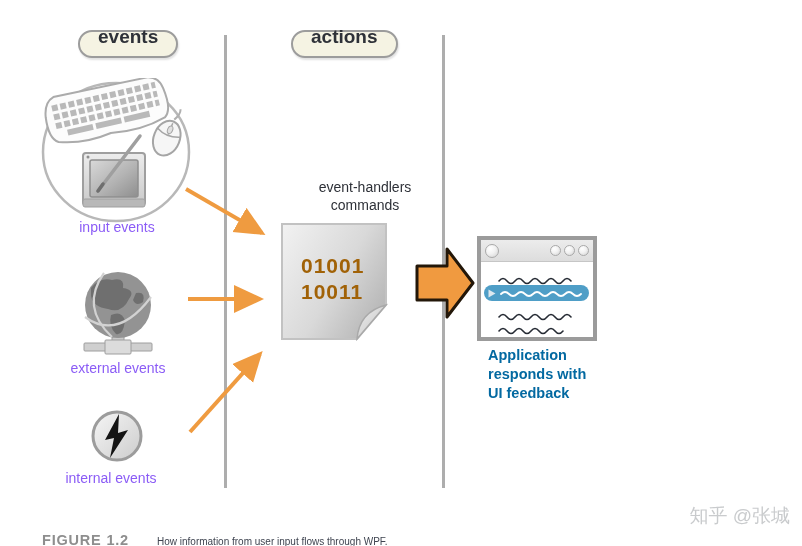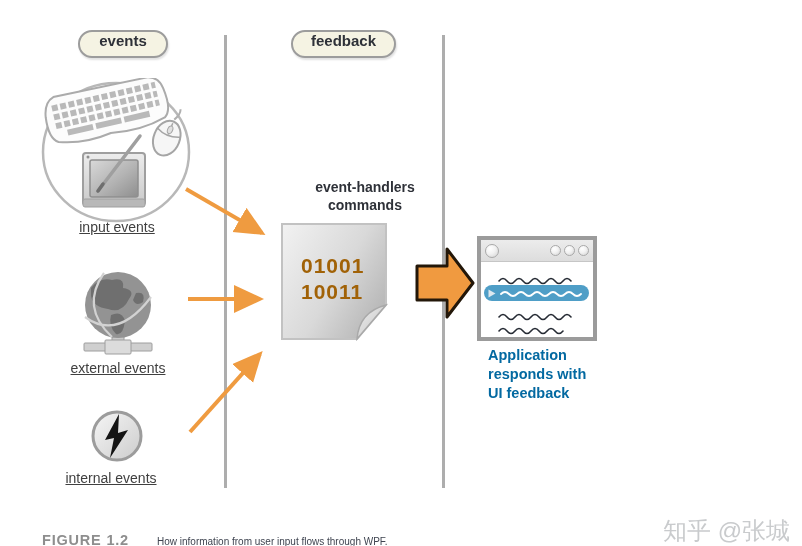--- a/index.html
+++ b/index.html
@@ -17,52 +17,51 @@
     top: 35px; height: 453px;
     background: #adadad;
   }
   #divider-left  { left: 224px; }
   #divider-right { left: 442px; }
 
   .pill {
     position: absolute;
     top: 30px;
     height: 28px;
-    padding: 0 18px;
-    display: flex; align-items: flex-start; justify-content: center;
+    padding: 8px 18px;
+    display: flex; align-items: flex-end; justify-content: center;
     background: #f5f3e3;
     border: 2px solid #9c9c9c;
     border-radius: 15px;
-    font-size: 15px;
+    font-size: 19px;
     font-weight: bold;
     color: #2e3138;
     box-shadow: 1px 2px 2px rgba(0,0,0,0.12);
   }
   #events-pill  { left: 78px;  min-width: 90px; }
   #actions-pill { left: 291px; min-width: 88px; }
 
   .icon-wrap { position: absolute; }
   .src-label {
     position: absolute;
     font-size: 14px;
-    color: #404040;
+    color: #8b5cf6;
     white-space: nowrap;
     transform: translateX(-50%);
-    text-decoration: underline;
   }
   #input-events-label    { left: 117px; top: 219px; }
   #external-events-label { left: 118px; top: 360px; text-align: center; }
   #internal-events-label { left: 111px; top: 470px; }
 
   #handler-title {
     position: absolute;
     left: 285px; top: 178px; width: 160px;
     text-align: center;
     font-size: 14px; line-height: 18px;
-    font-weight: bold;
+    font-weight: normal;
     color: #2e3138;
   }
   #document-icon { position: absolute; left: 280px; top: 222px; }
   #binary-text {
     position: absolute;
     left: 301px; top: 253px;
     font-size: 21px; line-height: 26px;
     font-weight: bold;
     letter-spacing: 1px;
     color: #a16207;
@@ -122,38 +121,38 @@
     letter-spacing: 0.8px;
     color: #8e8e8e;
   }
   #figure-text {
     margin-left: 28px;
     font-size: 10px;
     color: #3f4450;
   }
   #watermark {
     position: absolute;
-    right: 12px; top: 515px;
-    font-size: 24px;
+    right: 12px; top: 503px;
+    font-size: 19px;
     color: #c9cbcd;
   }
 </style>
 </head>
 <body>
 
 <div id="stage">
 
   <div class="divider" id="divider-left"></div>
   <div class="divider" id="divider-right"></div>
 
   <div class="pill" id="events-pill">
     <span>events</span>
   </div>
   <div class="pill" id="actions-pill">
-    <span>feedback</span>
+    <span>actions</span>
   </div>
 
   <div class="icon-wrap" style="left:40px; top:78px;">
     <svg width="156" height="150" viewBox="0 0 156 150">
       <defs>
         <linearGradient id="screenGrad" x1="0" y1="0" x2="1" y2="1">
           <stop offset="0" stop-color="#d9d9d9"></stop>
             <stop offset="0.55" stop-color="#b3b3b3"></stop>
             <stop offset="1" stop-color="#8e8e8e"></stop>
         </linearGradient>

